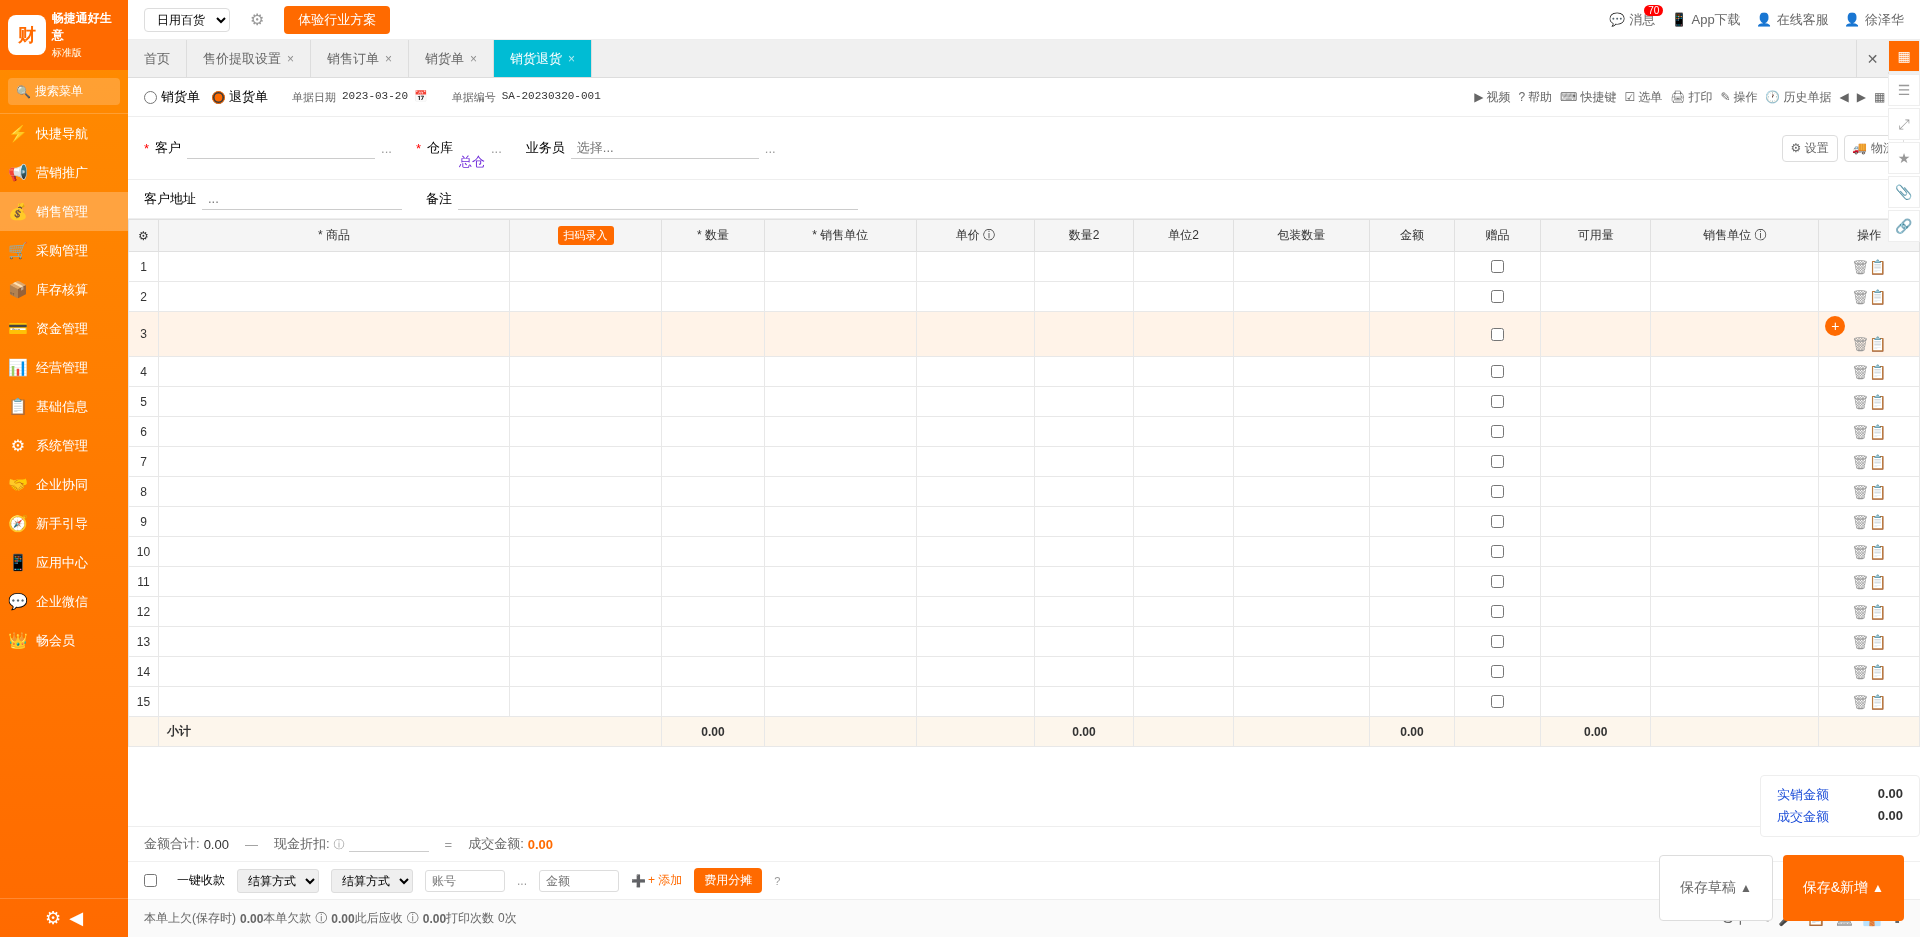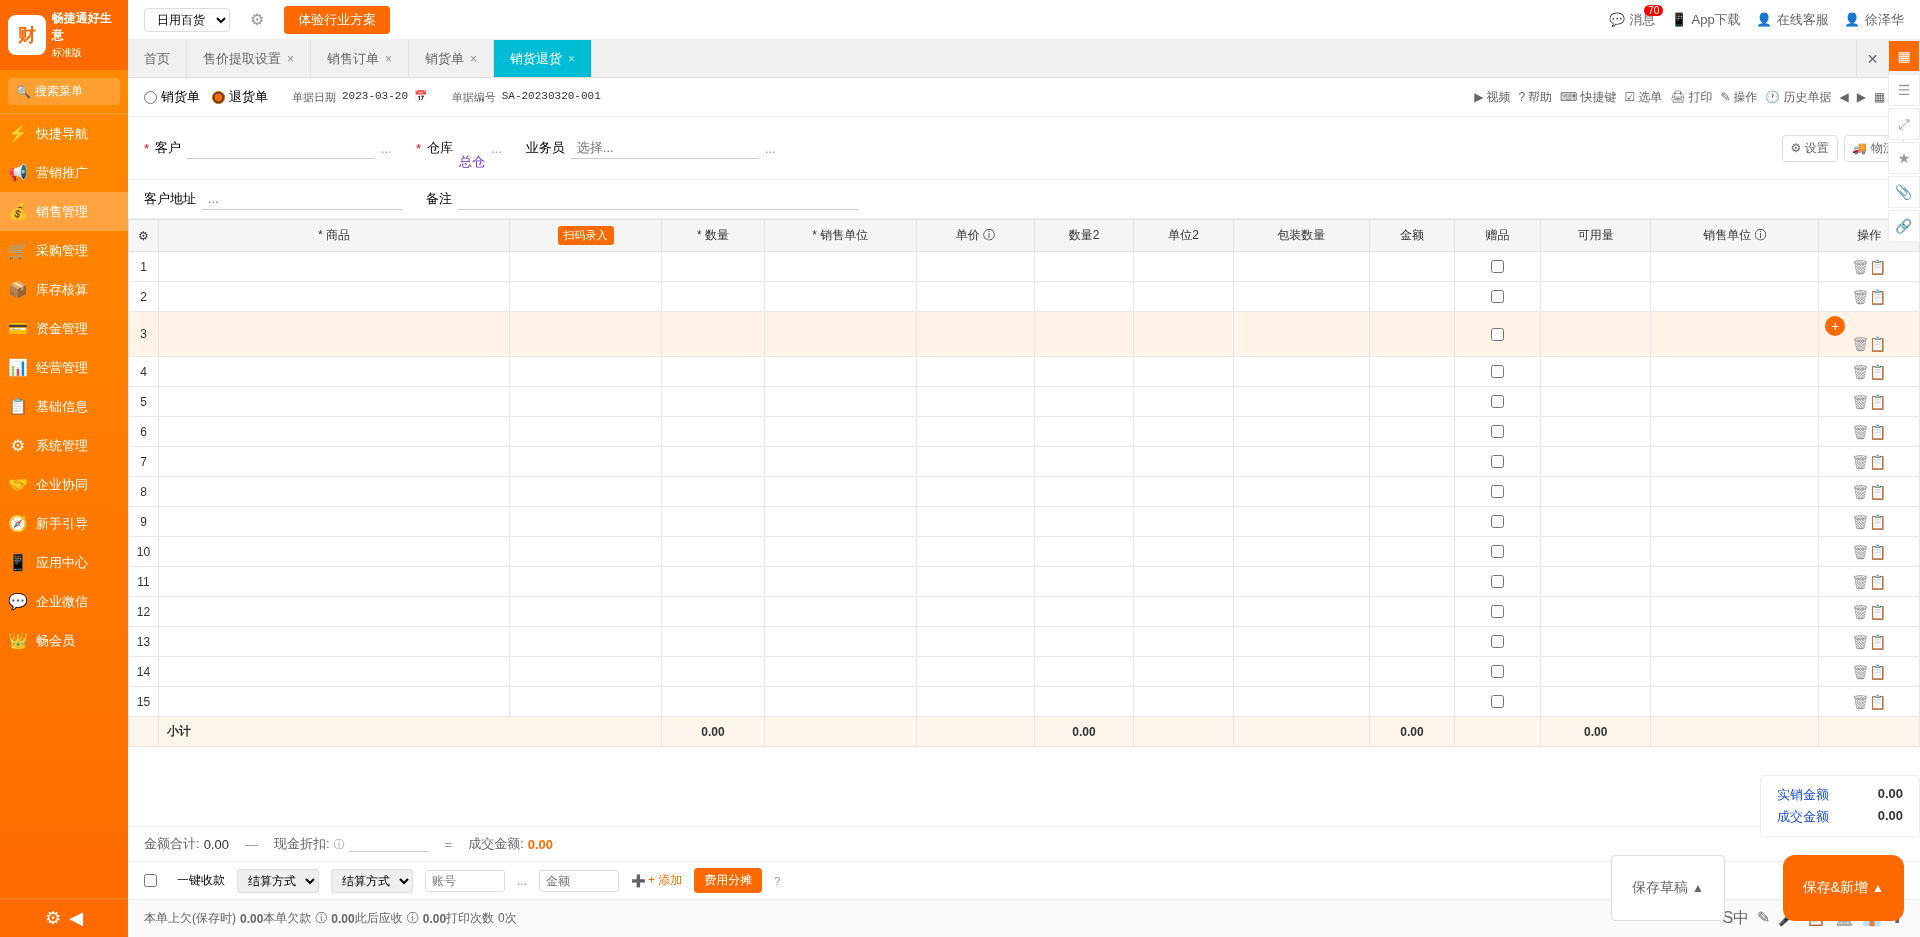--- a/index.html
+++ b/index.html
@@ -187,23 +187,23 @@
     
     .bottom-actions {
       position: fixed; right: 16px; bottom: 16px; display: flex; gap: 10px;
     }
     .btn-save-draft {
       background: #fff; border: 1px solid #ddd; border-radius: 4px;
       padding: 8px 20px; cursor: pointer; font-size: 14px; color: #666;
       display: flex; align-items: center; gap: 4px;
     }
     .btn-save-new {
-      background: #ff6a00; color: white; border: none; border-radius: 12px;
+      background: #ff6a00; color: white; border: none; border-radius: 4px;
       padding: 24px 20px; cursor: pointer; font-size: 14px;
-      display: flex; align-items: center; gap: 4px; margin-left: 48px;
+      display: flex; align-items: center; gap: 4px;
     }
     .btn-chevron { font-size: 12px; }
 
     
     .bottom-toolbar {
       padding: 8px 16px; border-top: 1px solid #eee; background: #fafafa;
       display: flex; align-items: center; font-size: 12px; color: #666;
     }
     .toolbar-icons { display: flex; gap: 8px; margin-left: auto; font-size: 16px; }
 

